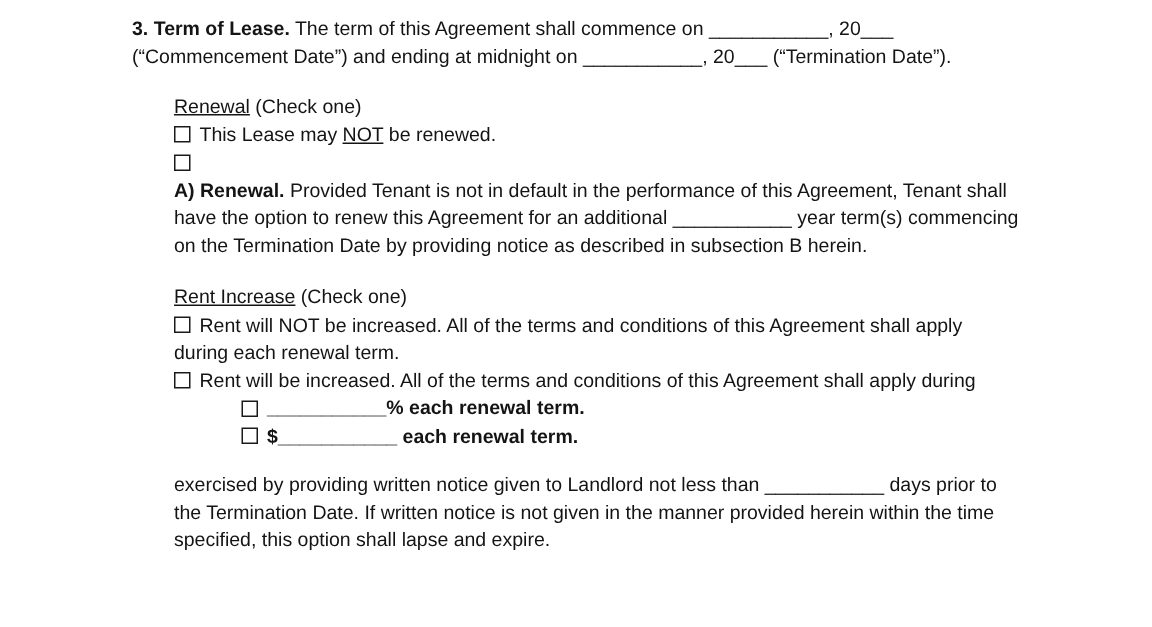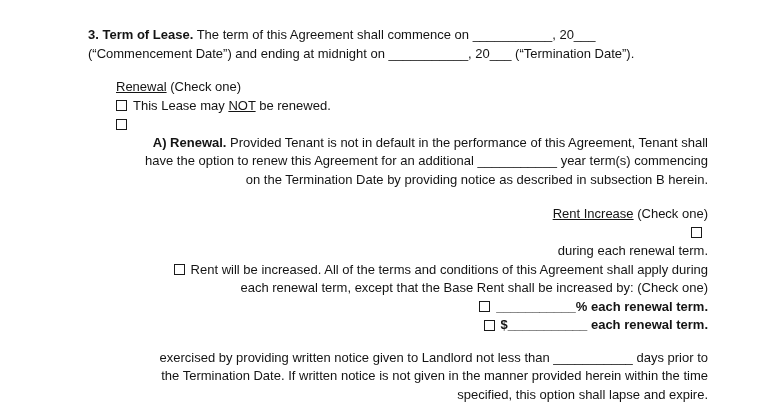--- a/index.html
+++ b/index.html
@@ -10,32 +10,32 @@
   body {
     width: 768px;
     height: 418px;
     overflow: hidden;
     font-family: "Liberation Sans", "DejaVu Sans", sans-serif;
     font-size: 13px;
     line-height: 18.5px;
     color: #141414;
   }
   .page {
-    padding-top: 26px;
+    padding-top: 10px;
     padding-left: 88px;
     width: 620px;
   }
   .line {
     white-space: nowrap;
     height: 18.5px;
   }
   .block-gap    { margin-top: 15px; margin-left: 28px; }
   .block-gap-lg { margin-top: 16px; }
   .block-gap-sm { margin-top: 14px; }
-  .indent1 { margin-left: 28px; text-align: right; }   
+  .indent1 { margin-left: 28px; }   
   .indent2 { margin-left: 45px; font-weight: bold; }   
   b { font-weight: bold; }
   .u { text-decoration: underline; }
   .checkbox {
     display: inline-block;
     width: 9px;
     height: 9px;
     border: 1.5px solid #1a1a1a;
     background: #ffffff;
     margin-right: 6px;
@@ -59,24 +59,23 @@
   </div>
 
   <div class="indent1">
     <div class="line"><b>A) Renewal.</b><span> Provided Tenant is not in default in the performance of this Agreement, Tenant shall</span></div>
     <div class="line">have the option to renew this Agreement for an additional ___________ year term(s) commencing</div>
     <div class="line">on the Termination Date by providing notice as described in subsection B herein.</div>
   </div>
 
   <div class="indent1 block-gap-lg">
     <div class="line"><span class="u">Rent Increase</span><span> (Check one)</span></div>
-    <div class="line"><span class="checkbox"></span></div>
+    <div class="line"><span class="checkbox"></span><span>Rent will NOT be increased. All of the terms and conditions of this Agreement shall apply</span></div>
     <div class="line">during each renewal term.</div>
     <div class="line"><span class="checkbox"></span><span>Rent will be increased. All of the terms and conditions of this Agreement shall apply during</span></div>
-    <div class="line">each renewal term, except that the Base Rent shall be increased by: (Check one)</div>
     <div class="indent2">
       <div class="line"><span class="checkbox"></span><span>___________% each renewal term.</span></div>
       <div class="line"><span class="checkbox"></span><span>$___________ each renewal term.</span></div>
     </div>
   </div>
 
   <div class="indent1 block-gap-sm">
     <div class="line">exercised by providing written notice given to Landlord not less than ___________ days prior to</div>
     <div class="line">the Termination Date. If written notice is not given in the manner provided herein within the time</div>
     <div class="line">specified, this option shall lapse and expire.</div>

